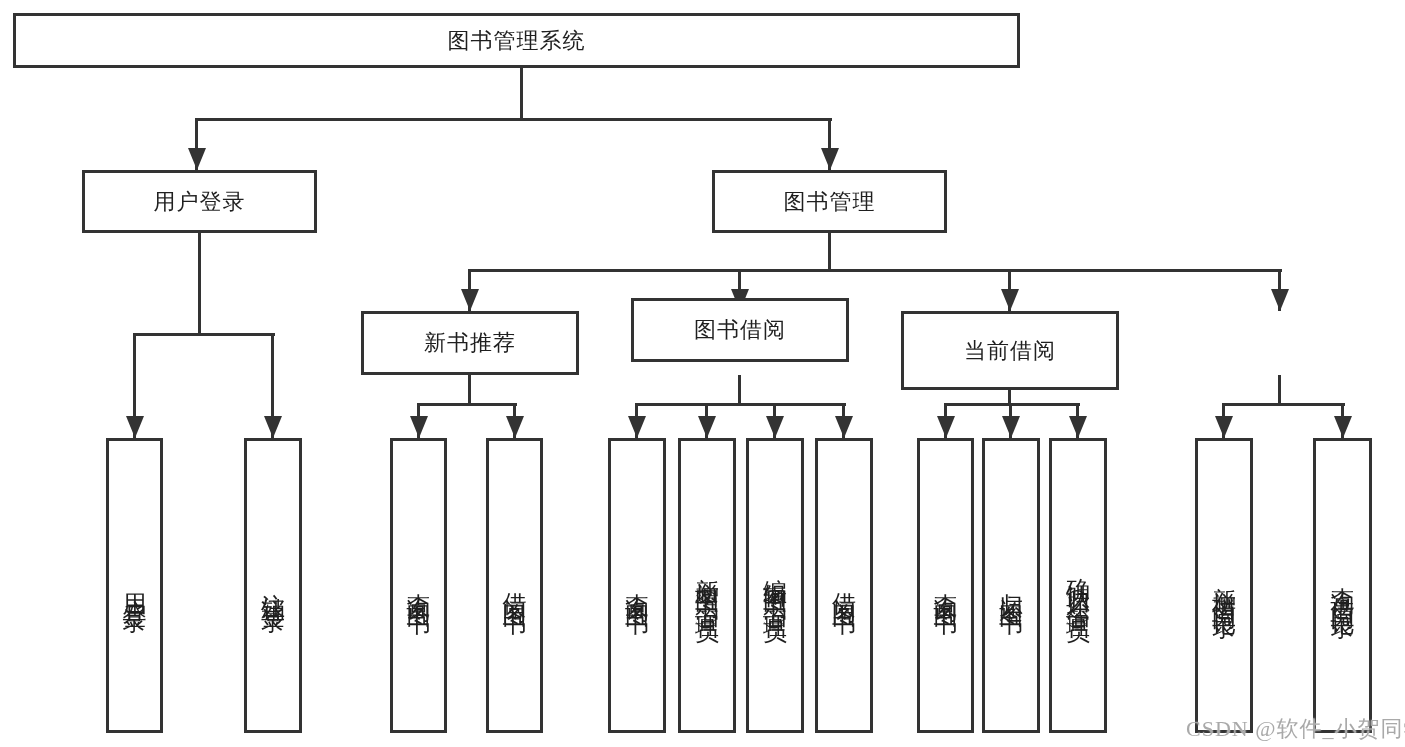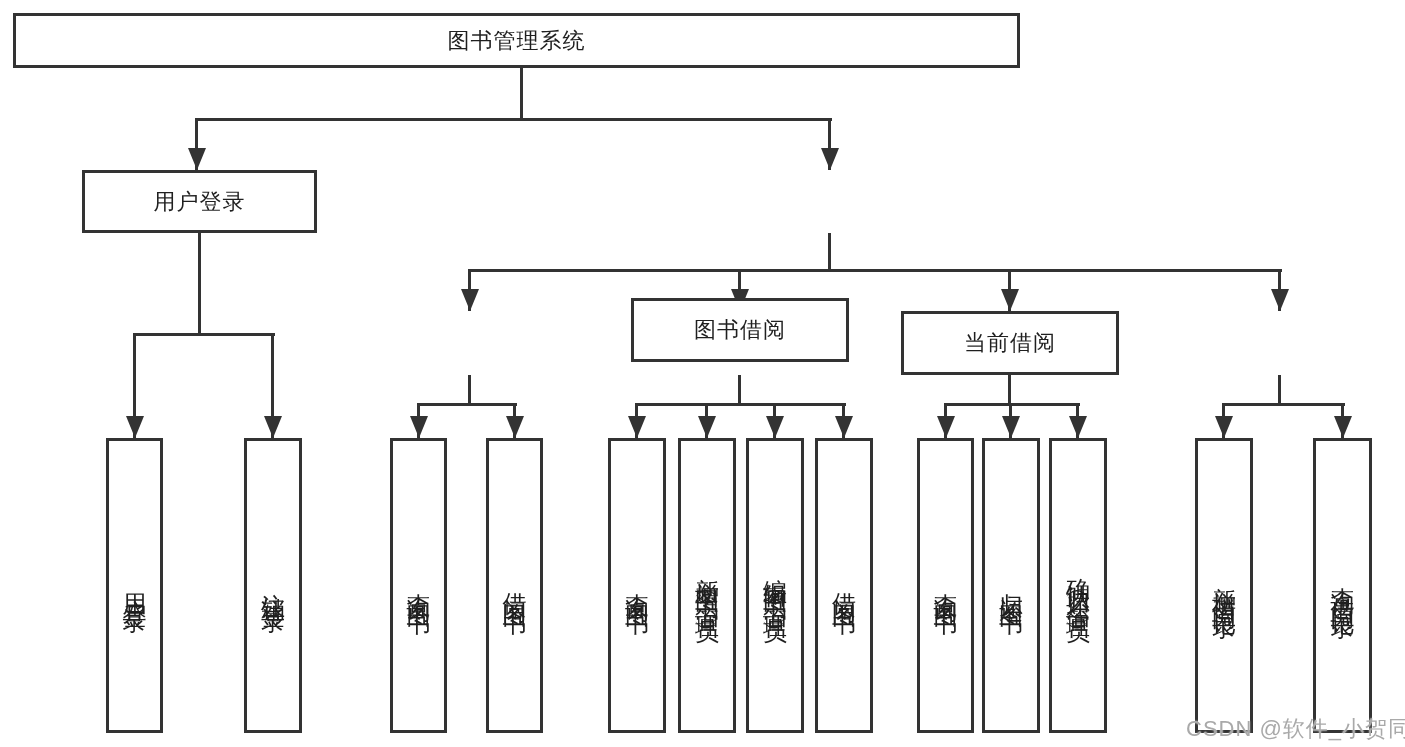--- a/index.html
+++ b/index.html
@@ -1,20 +1,20 @@
 <!DOCTYPE html>
 <html><head>
 <meta charset="utf-8">
 <style>
   html, body { margin:0; padding:0; background:#ffffff; }
   .canvas {
     position:relative;
     width:1405px; height:747px;
     background:#ffffff;
-    font-family:Liberation Sans, sans-serif;
+    font-family:Liberation Serif, serif;
     overflow:hidden;
   }
   .node {
     position:absolute;
     box-sizing:border-box;
     border:3px solid #333333;
     background:#ffffff;
     display:flex; align-items:center; justify-content:center;
     color:#1f1f1f;
   }
@@ -90,25 +90,31 @@
   <div class="arr" style="left:1222px;top:403px;height:35px"></div>
   <div class="arr" style="left:1341px;top:403px;height:35px"></div>
 
   <div class="node h" style="left:13px;top:13px;width:1007px;height:55px">
     <span>图书管理系统</span>
   </div>
 
   <div class="node h" style="left:82px;top:170px;width:235px;height:63px">
     <span>用户登录</span>
   </div>
+  <div class="node h" style="left:712px;top:170px;width:235px;height:63px">
+    <span>图书管理</span>
+  </div>
 
+  <div class="node h" style="left:361px;top:311px;width:218px;height:64px">
+    <span>新书推荐</span>
+  </div>
   <div class="node h" style="left:631px;top:298px;width:218px;height:64px">
     <span>图书借阅</span>
   </div>
-  <div class="node h" style="left:901px;top:311px;width:218px;height:64px">
+  <div class="node h" style="left:901px;top:311px;width:218px;height:79px">
     <span>当前借阅</span>
   </div>
 
   <div class="node v" style="left:106px;top:438px;width:57px;height:295px">
     <span>用户登录</span>
   </div>
   <div class="node v" style="left:244px;top:438px;width:58px;height:295px">
     <span>注销登录</span>
   </div>
 

